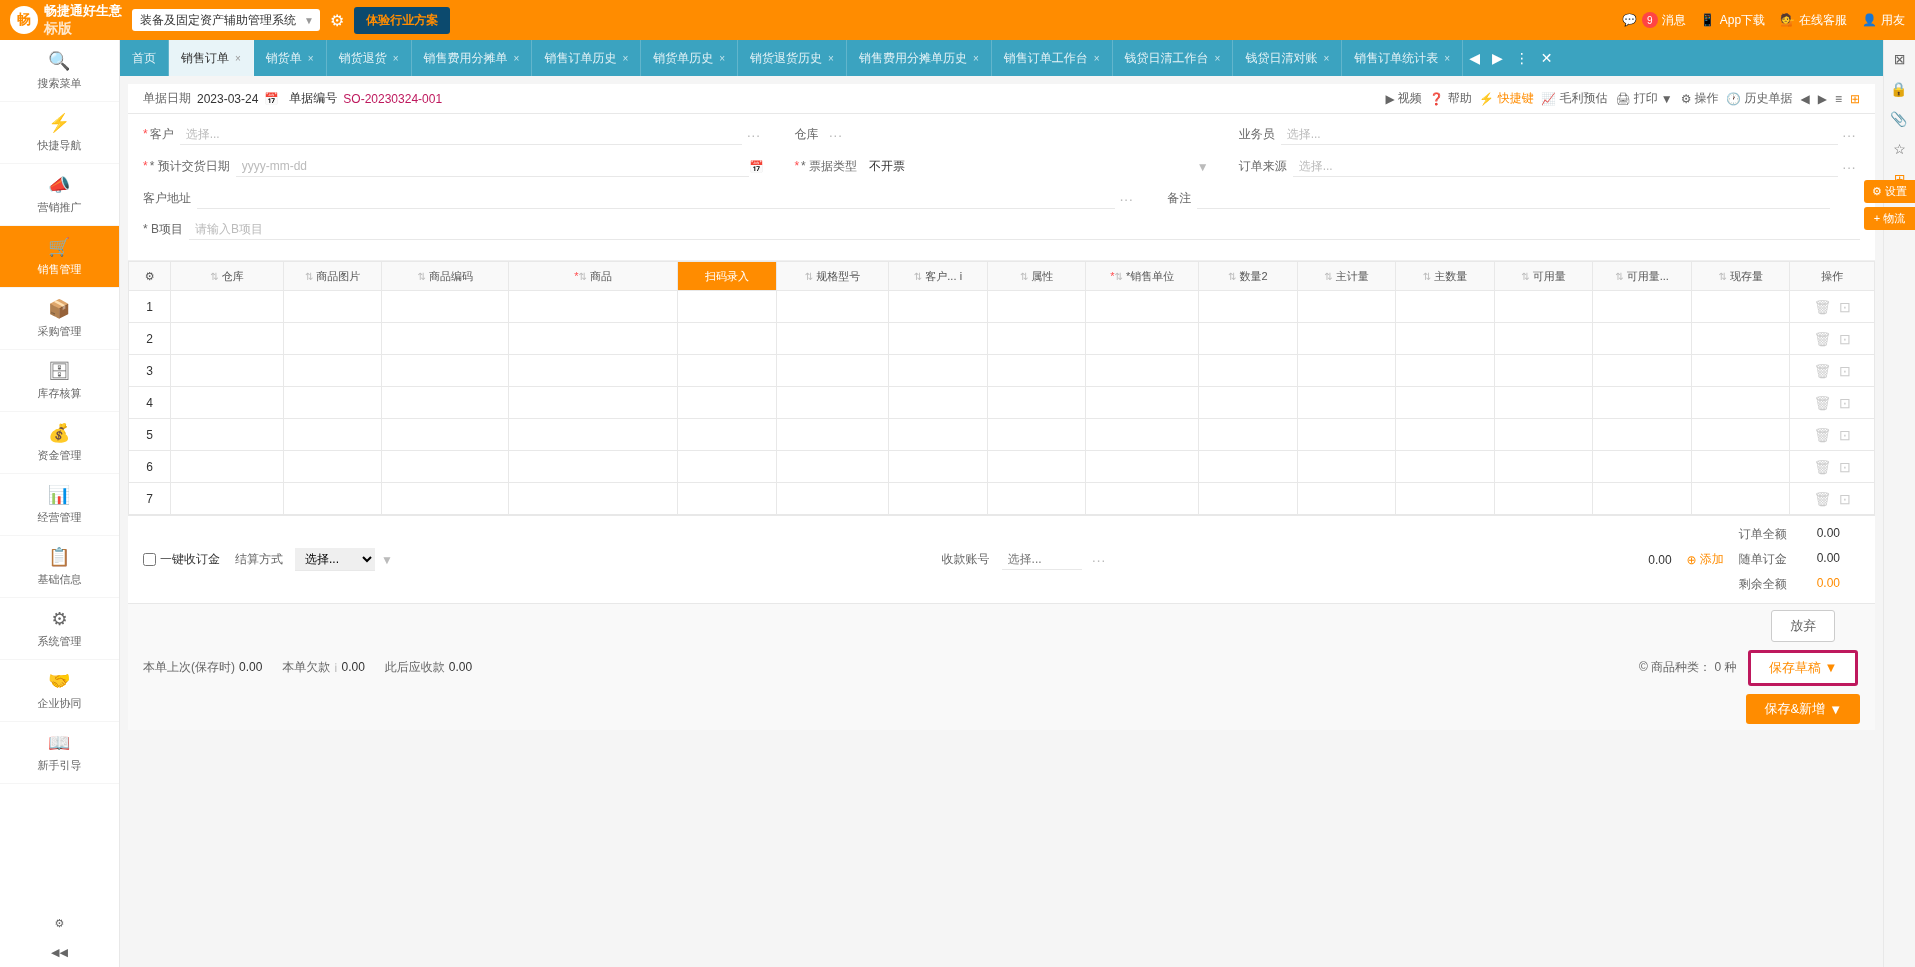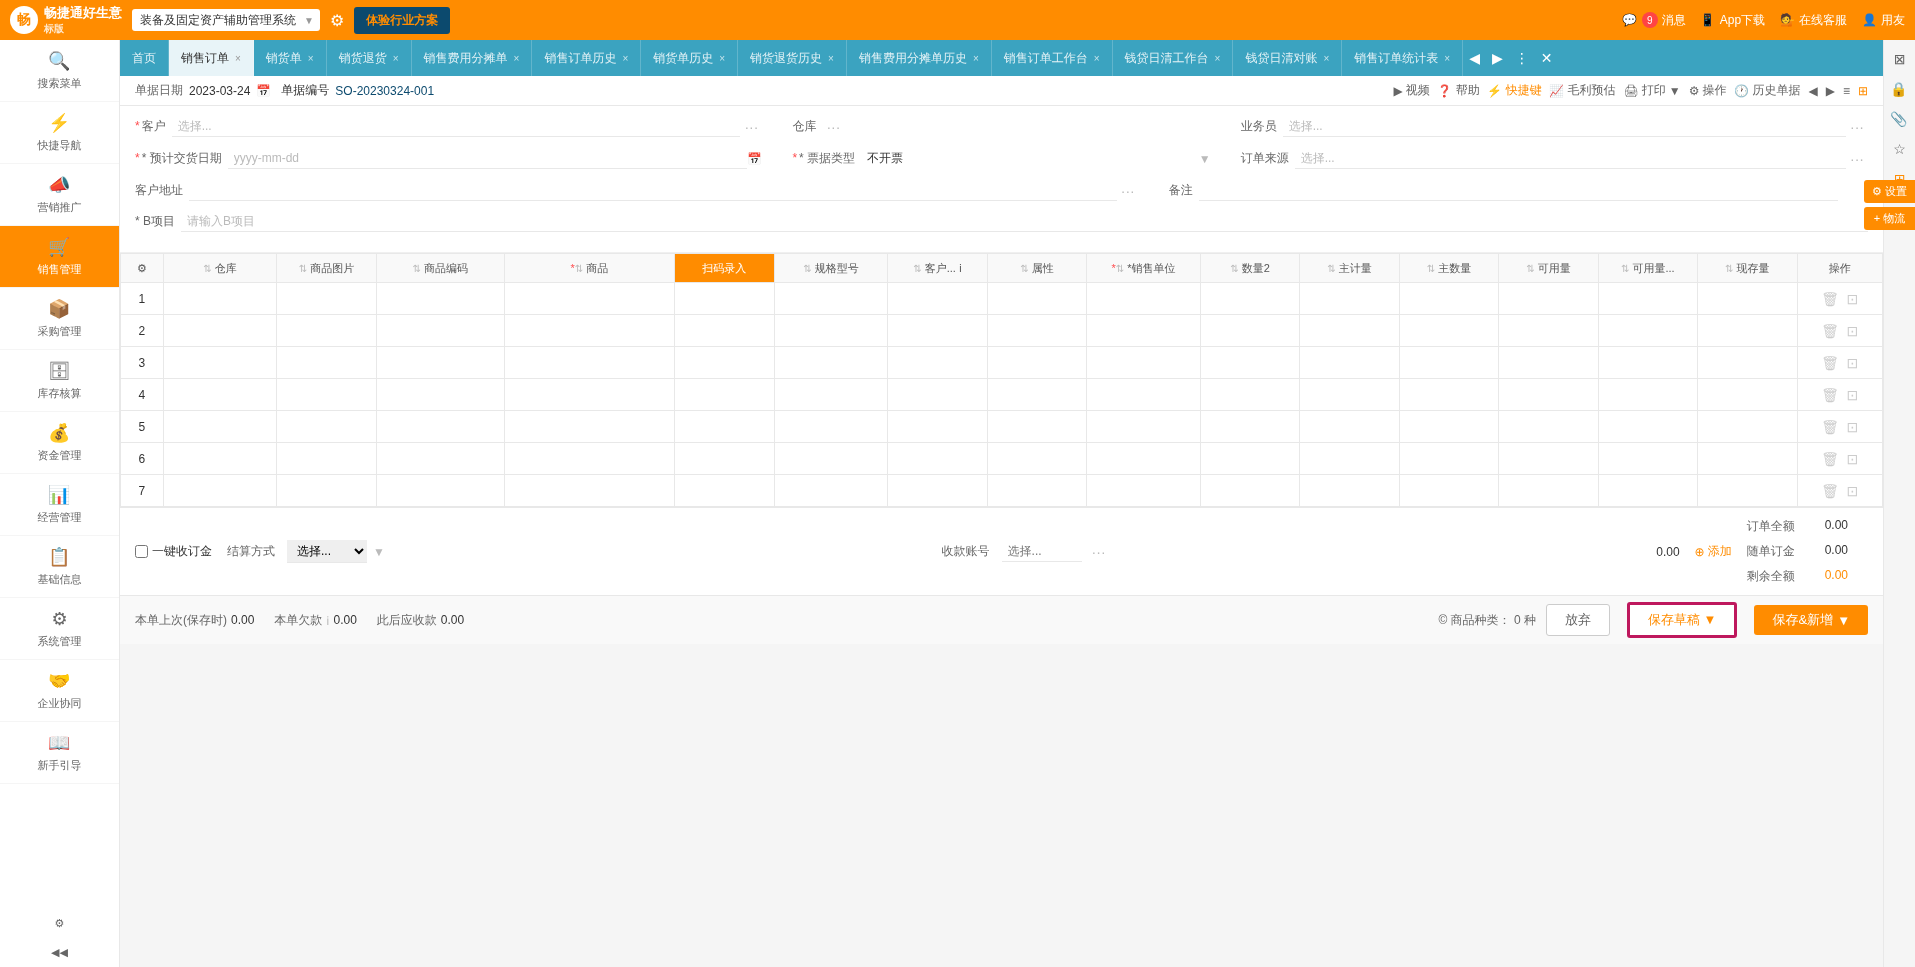--- a/index.html
+++ b/index.html
@@ -71,21 +71,21 @@
       color: rgba(255,255,255,0.85);
       border-right: 1px solid rgba(255,255,255,0.2);
     }
     .tab-item.active { background: #e8f4f8; color: #333; }
     .tab-item .close-tab { font-size: 10px; color: rgba(255,255,255,0.7); margin-left: 2px; }
     .tab-item.active .close-tab { color: #999; }
     .tab-nav-btn { color: white; padding: 0 6px; cursor: pointer; font-size: 14px; }
 
     
     .page-content { flex: 1; overflow: auto; background: #f5f5f5; padding: 0; }
-    .form-container { background: white; margin: 0; }
+    .form-container { background: white; margin: 8px; }
 
     
     .form-toolbar {
       display: flex; align-items: center; padding: 6px 15px; border-bottom: 1px solid #e8e8e8;
       gap: 10px; flex-wrap: wrap;
     }
     .toolbar-left { display: flex; align-items: center; gap: 10px; flex: 1; }
     .toolbar-right { display: flex; align-items: center; gap: 8px; }
     .toolbar-btn { display: flex; align-items: center; gap: 3px; cursor: pointer; color: #666; font-size: 12px; }
     .toolbar-btn.orange { color: #ff8c00; }
@@ -140,21 +140,21 @@
     
     .footer-bar { background: #f9f9f9; border-top: 1px solid #e8e8e8; padding: 6px 15px; display: flex; align-items: center; justify-content: space-between; }
     .footer-stats { display: flex; gap: 20px; align-items: center; }
     .footer-stat { display: flex; align-items: center; gap: 4px; font-size: 12px; }
     .footer-stat label { color: #666; }
     .footer-stat span { color: #333; font-weight: 500; }
     .footer-right { display: flex; align-items: center; gap: 10px; }
     .goods-count { color: #666; font-size: 12px; }
 
     
-    .action-buttons { display: flex; gap: 17px; align-items: center; }
+    .action-buttons { display: flex; gap: 8px; align-items: center; flex-direction: column; }
     .btn-discard { background: white; border: 1px solid #ccc; color: #666; padding: 6px 18px; border-radius: 3px; cursor: pointer; font-size: 13px; }
     .btn-draft { background: white; border: 3px solid #be185d; color: #ff8c00; padding: 6px 18px; border-radius: 3px; cursor: pointer; font-size: 13px; }
     .btn-save { background: #ff8c00; border: none; color: white; padding: 6px 18px; border-radius: 3px; cursor: pointer; font-size: 13px; display: flex; align-items: center; gap: 4px; }
     .summary-row { display: flex; justify-content: space-between; gap: 30px; padding: 2px 0; }
     .summary-label { color: #666; }
     .summary-value { color: #333; }
     .summary-value.orange { color: #ff8c00; }
 
     
     .right-sidebar {
@@ -178,21 +178,21 @@
 <body>
 
 <div class="top-bar">
   <div class="top-bar-left">
     <div class="logo-area">
       <div class="logo-icon">
         <span>畅</span>
       </div>
       <div>
         <div style="font-size:13px;color:white;font-weight:bold;">畅捷通好生意</div>
-        <div style="font-size:10px;color:rgba(255,255,255,0.8);">标版</div>
+        <div style="font-size:14px;color:rgba(255,255,255,0.8);">标版</div>
       </div>
     </div>
     <div class="system-select-wrap">
       <select class="system-select">
         <option>装备及固定资产辅助管理系统</option>
       </select>
     </div>
     <span class="settings-btn">⚙</span>
     <button class="industry-btn">体验行业方案</button>
   </div>
@@ -344,21 +344,21 @@
         <div class="form-toolbar">
           <div class="toolbar-left">
             <div class="doc-date">
 
               <label>单据日期</label>
               <span style="color:#333;font-weight:500;">2023-03-24</span>
               <span style="color:#bbb;cursor:pointer;">📅</span>
             </div>
             <div class="doc-no">
               <label>单据编号</label>
-              <span style="color:#0c4a6e;font-weight:500;">SO-20230324-001</span>
+              <span style="color:#be185d;font-weight:500;">SO-20230324-001</span>
             </div>
           </div>
           <div class="toolbar-right">
             <span class="toolbar-btn">
               <span>▶</span>
               <span>视频</span>
             </span>
             <span class="toolbar-btn">
               <span>❓</span>
               <span>帮助</span>

